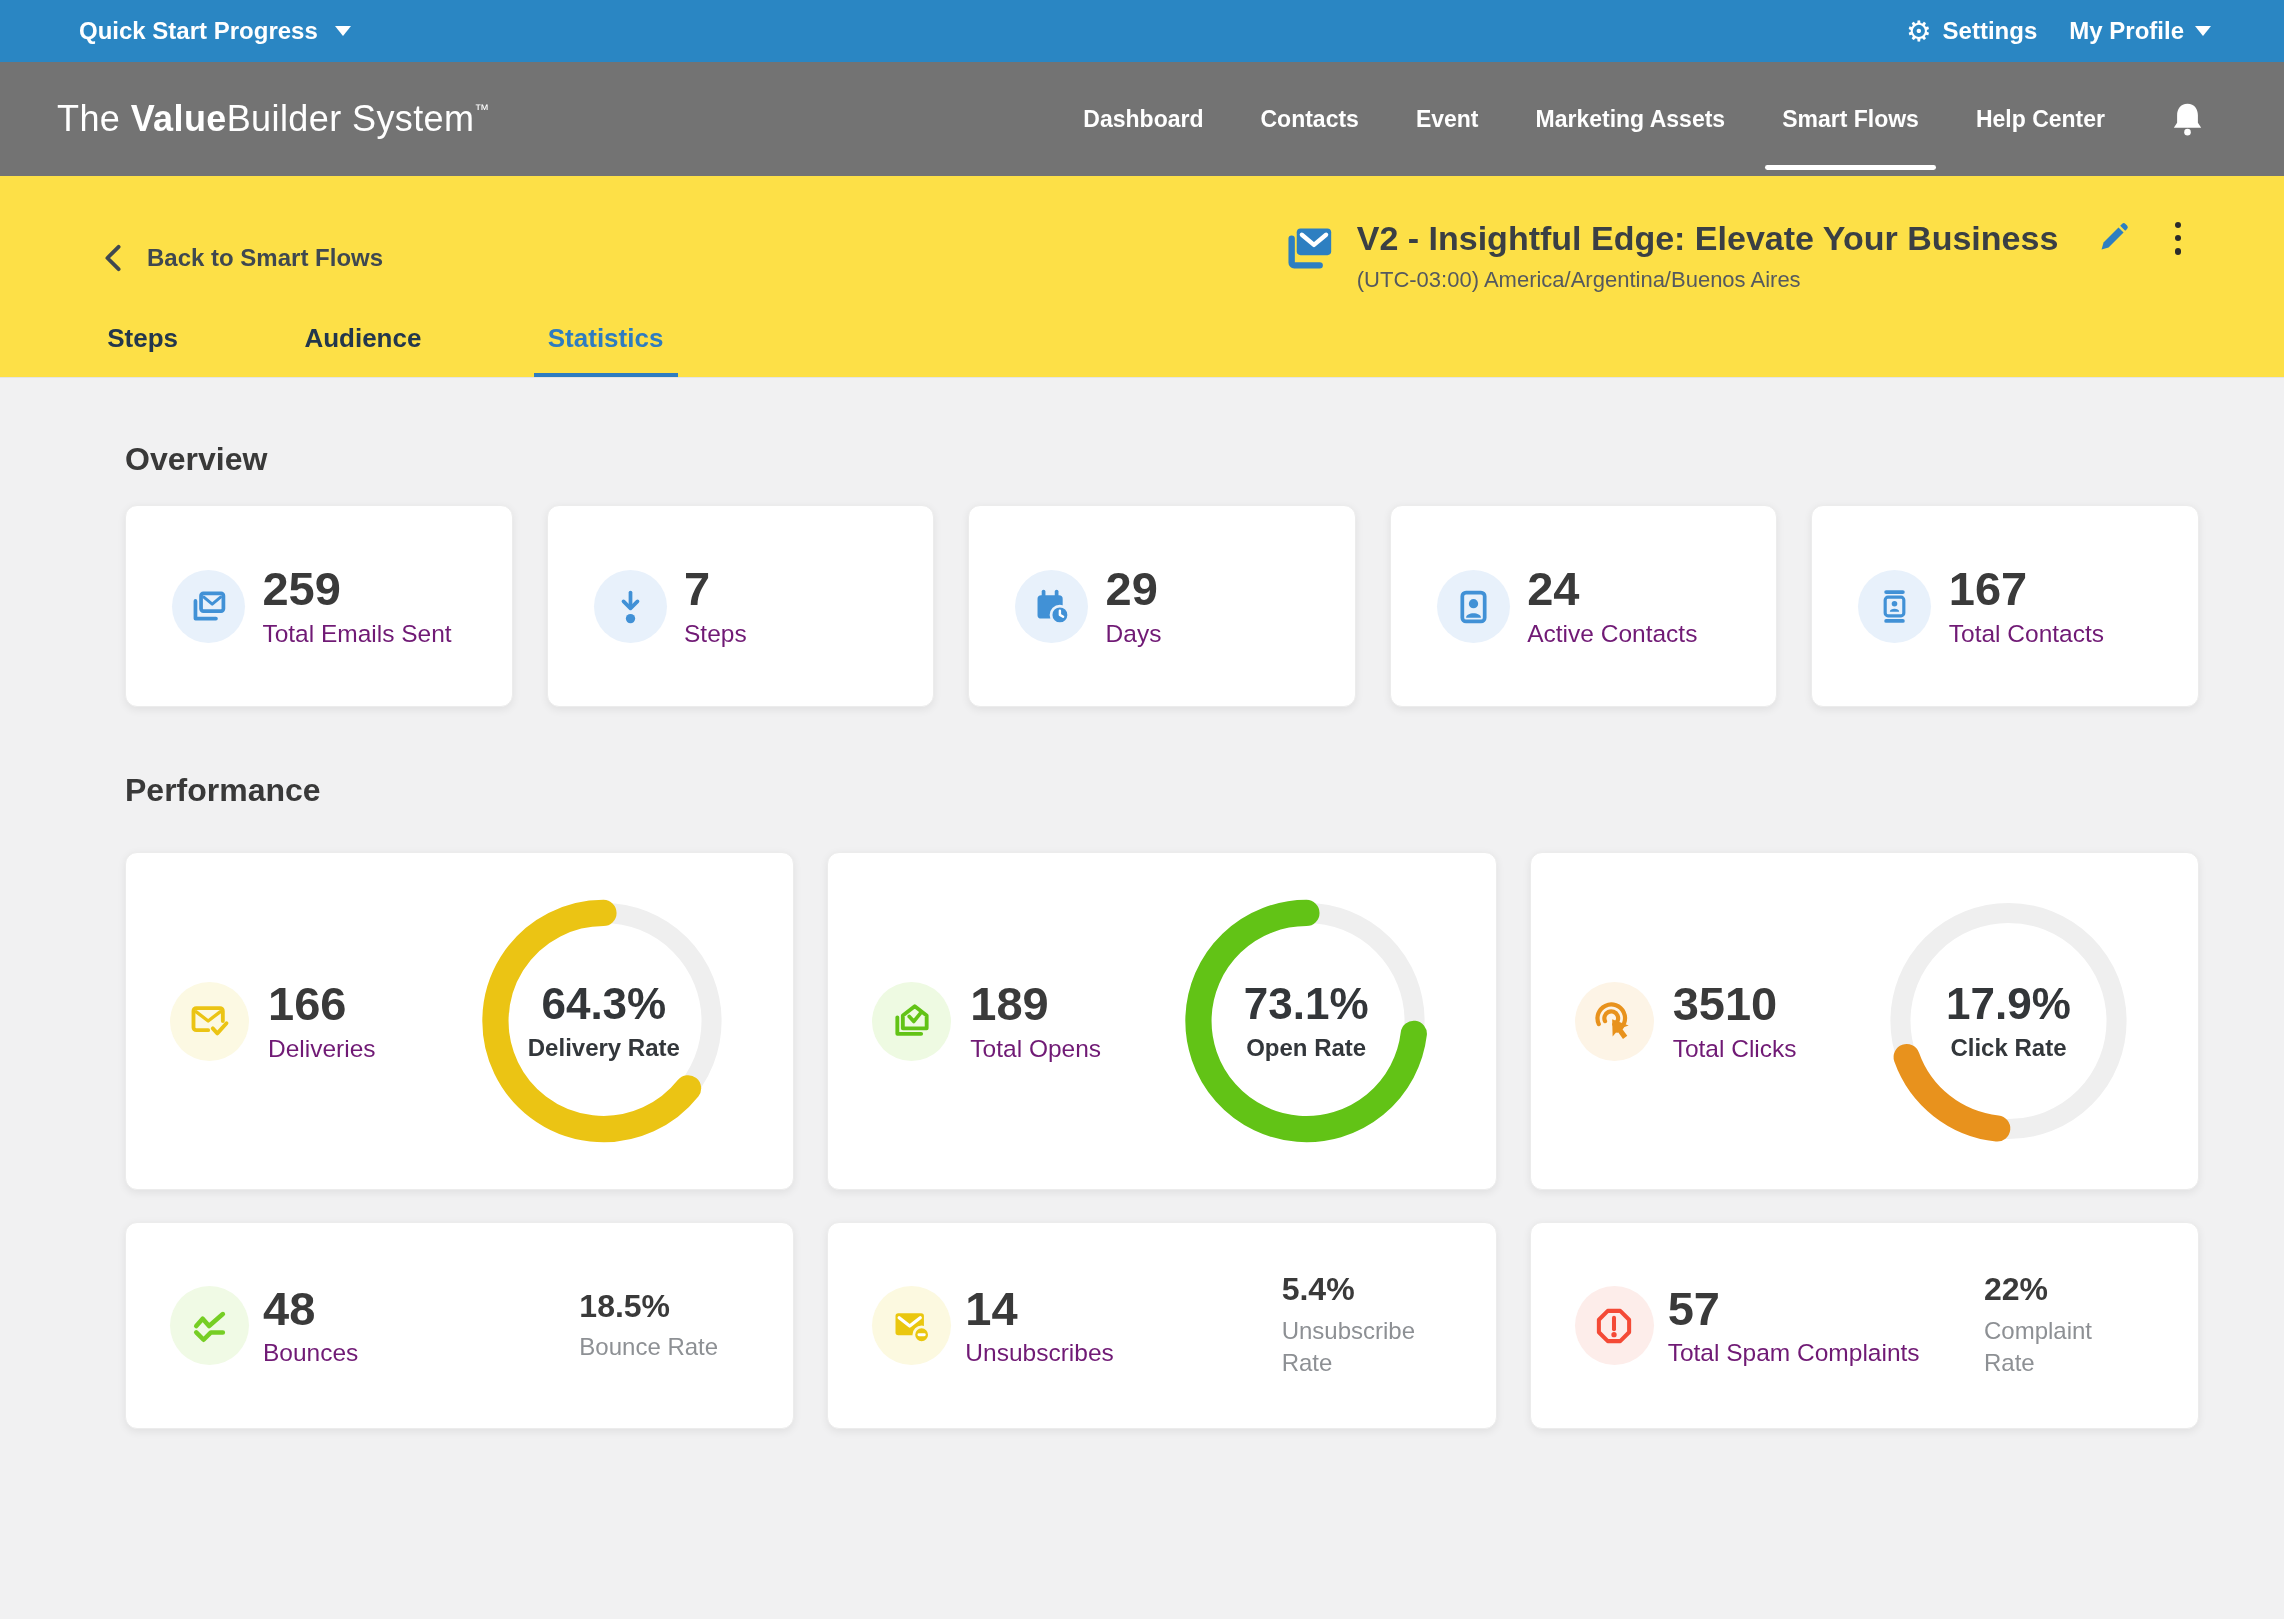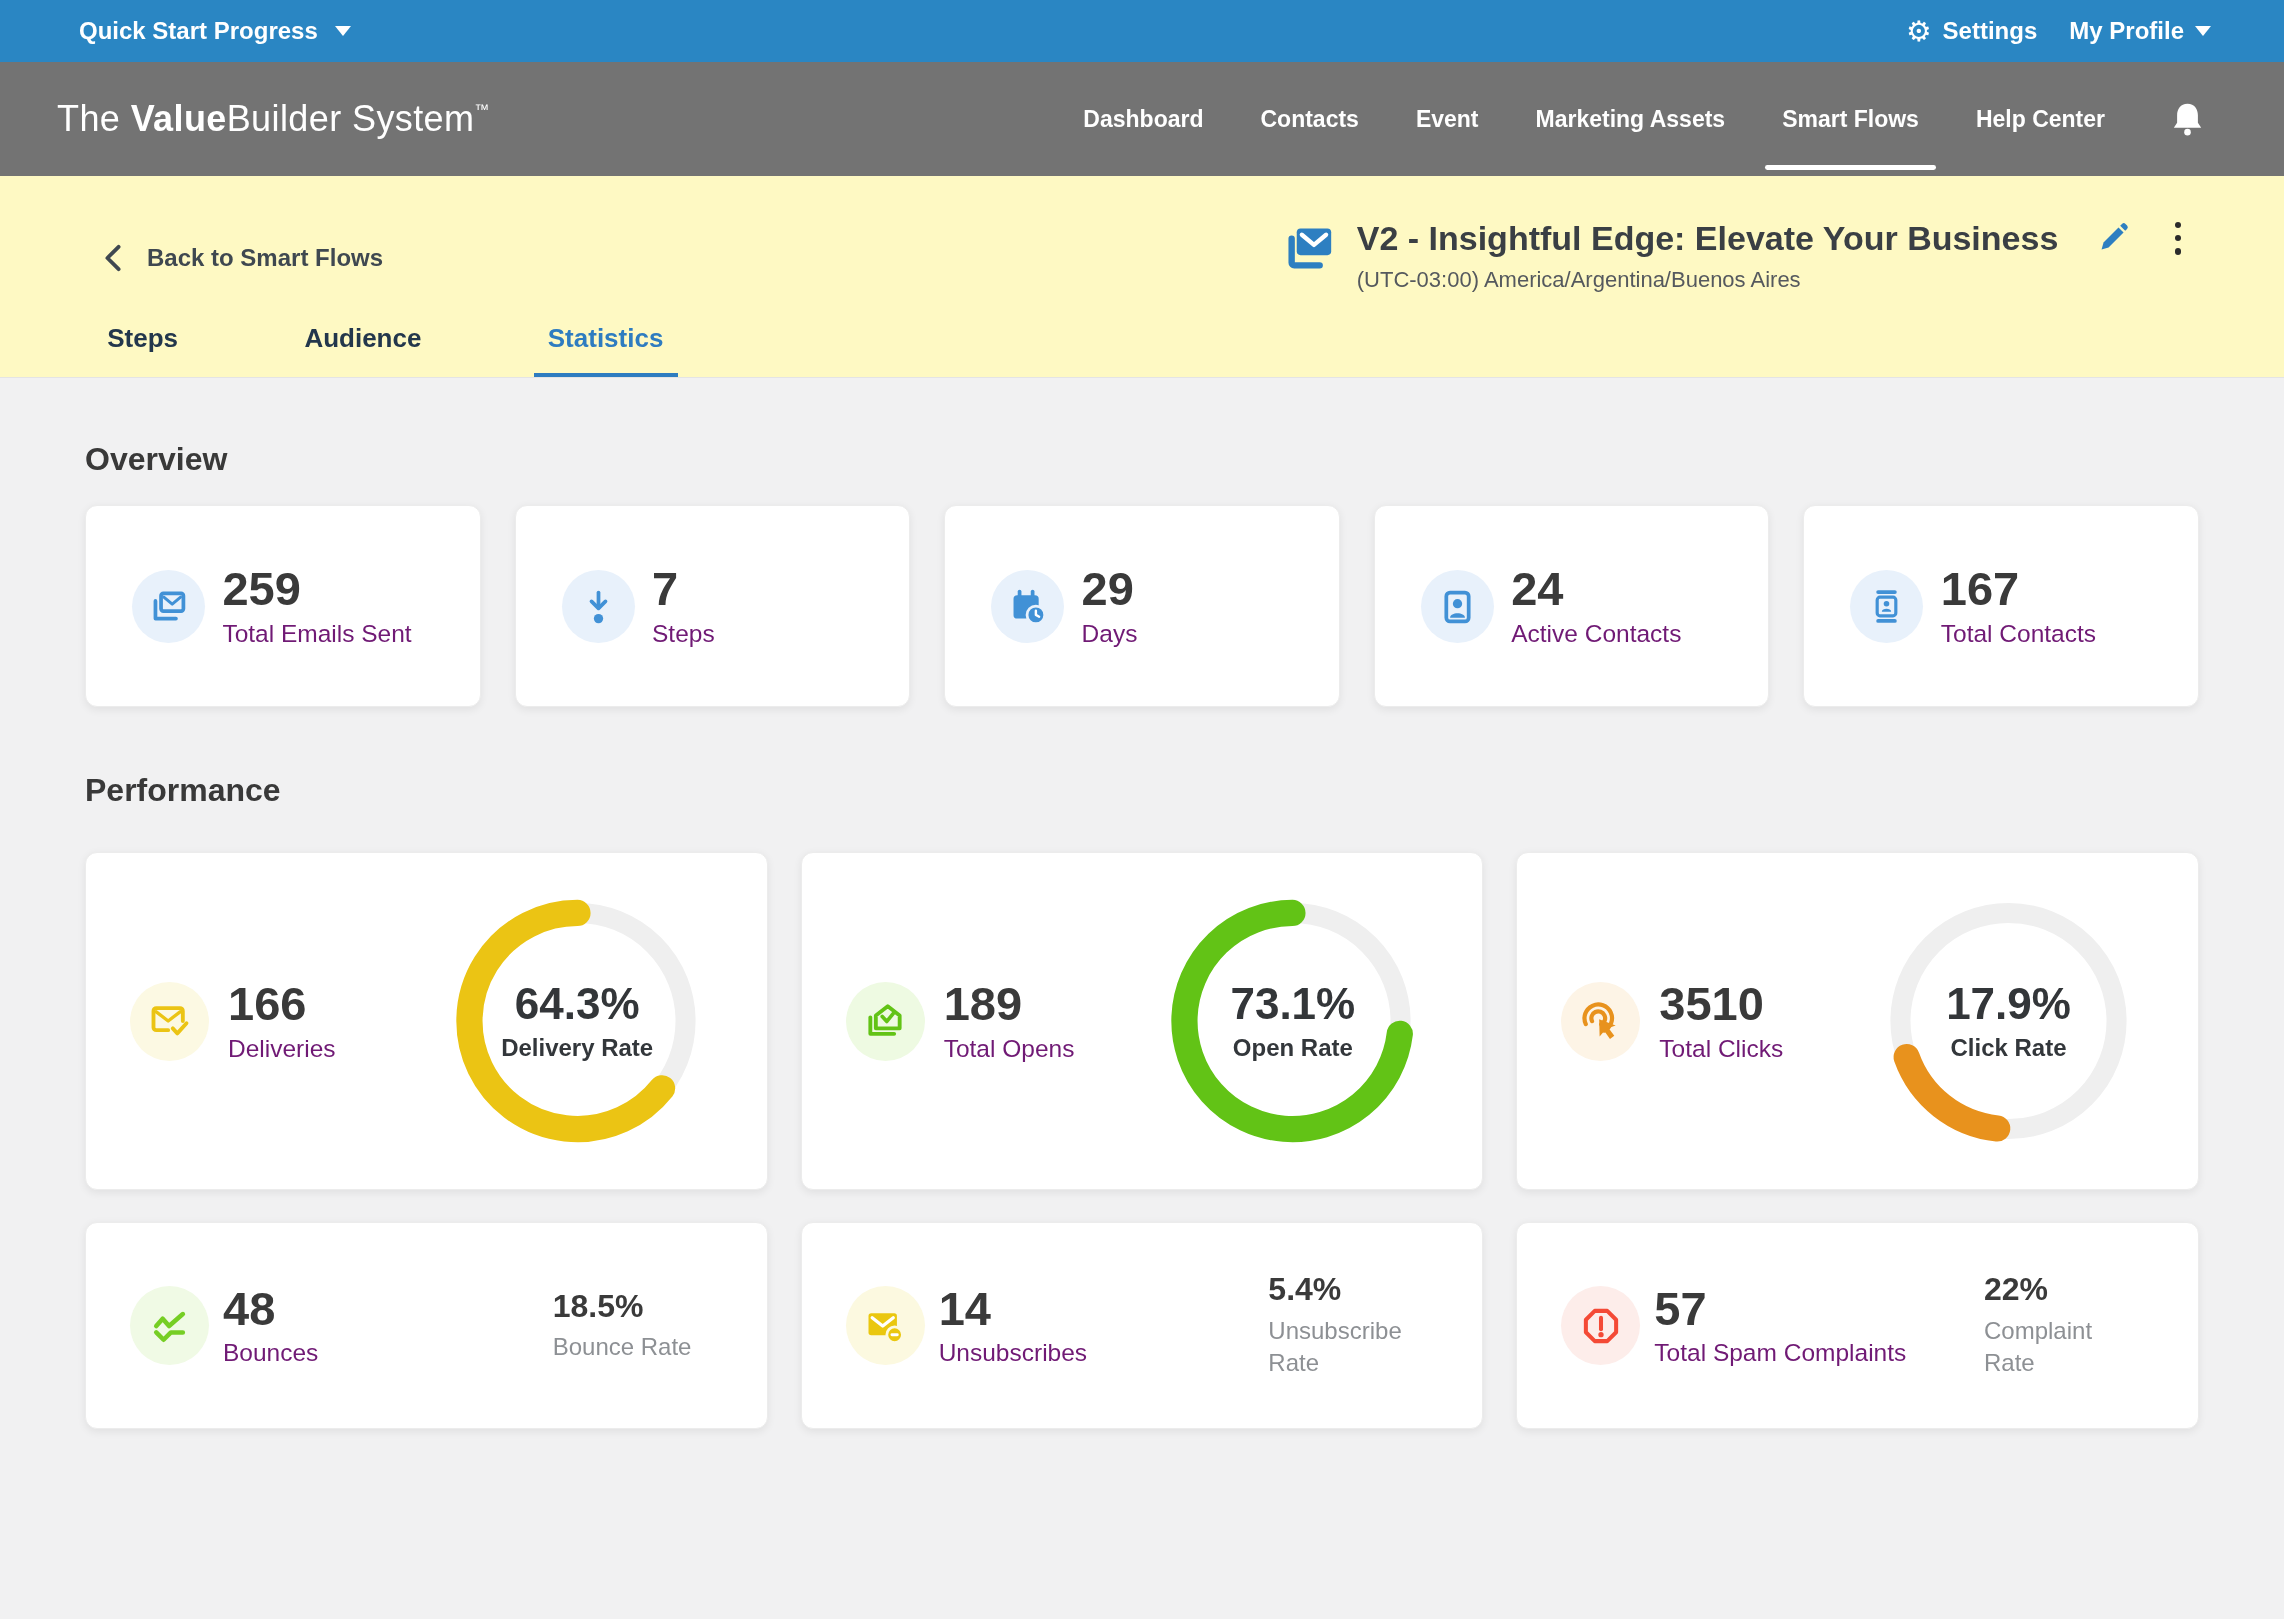--- a/index.html
+++ b/index.html
@@ -19,37 +19,37 @@
   .navbar { height:114px; background:#737373; display:flex; align-items:center; padding:0 79px 0 57px; color:#fff; flex:none; }
   .logo { font-size:36px; letter-spacing:0.4px; white-space:nowrap; }
   .logo .bold { font-weight:700; }
   .logo sup { font-size:0.42em; vertical-align:top; position:relative; top:3.2px; }
   .nav-items { margin-left:auto; display:flex; align-items:center; gap:57px; height:100%; }
   .nav-item { font-size:23px; font-weight:600; display:flex; align-items:center; height:100%; position:relative; cursor:pointer; white-space:nowrap; }
   .nav-item.active::after { content:""; position:absolute; left:-17.4px; right:-17.4px; bottom:6.3px; height:4.7px; background:#ffffff; border-radius:2.4px; }
   .bell { width:35px; height:38px; margin-left:8px; cursor:pointer; }
 
   
-  .header-band { height:202px; background:#fef9c3; position:relative; flex:none; border-bottom:0.8px solid #e4e4e4; }
+  .header-band { height:202px; background:#fde047; position:relative; flex:none; border-bottom:0.8px solid #e4e4e4; }
   .back-link { position:absolute; left:101px; top:66px; display:flex; align-items:center; gap:22px; font-size:24px; font-weight:600; color:#3f4850; cursor:pointer; }
   .flow-head { position:absolute; right:95px; top:41px; display:flex; align-items:flex-start; gap:22px; }
   .flow-mail-icon { width:51px; height:51px; margin-top:4.7px; }
   .flow-title-block { display:flex; flex-direction:column; }
   .flow-title-row { display:flex; align-items:center; gap:24px; }
   .flow-title { font-size:34px; font-weight:600; color:#3a3f44; white-space:nowrap; }
   .edit-pencil { width:35px; height:35px; cursor:pointer; margin-left:12.7px; }
   .kebab { display:flex; flex-direction:column; gap:7.1px; padding:4.7px 8px; cursor:pointer; margin-left:12.7px; }
   .kebab span { width:6.3px; height:6.3px; border-radius:50%; background:#2b2b2b; }
   .flow-tz { font-size:22px; color:#55595e; margin-top:8px; }
   .tabs { position:absolute; left:93px; bottom:0; display:flex; gap:98px; }
   .tab { font-size:26px; font-weight:700; color:#23374c; padding:0 14.2px 19px; border-bottom:4.7px solid transparent; cursor:pointer; }
   .tab.active { color:#2e7cc0; border-bottom-color:#2e7cc0; }
 
   
-  .content { flex:1; padding:0 85px; }
+  .content { flex:1; padding:0 85px;margin-left:40px; }
   .section-heading { font-size:32px; font-weight:700; color:#393939; }
   .h-overview { margin-top:63px; }
   .h-performance { margin-top:65px; }
 
   .card { background:#fff; border-radius:12px; box-shadow:0 2.4px 8px rgba(0,0,0,0.07); border:0.8px solid #ececec; }
 
   .row-overview { display:flex; gap:34px; margin-top:27px; }
   .row-overview .card { flex:1; height:202px; display:flex; align-items:center; padding-left:46px; gap:17.4px; }
   .icon-circle { border-radius:50%; display:flex; align-items:center; justify-content:center; flex:none; }
   .ic-92 { width:73px; height:73px; }

